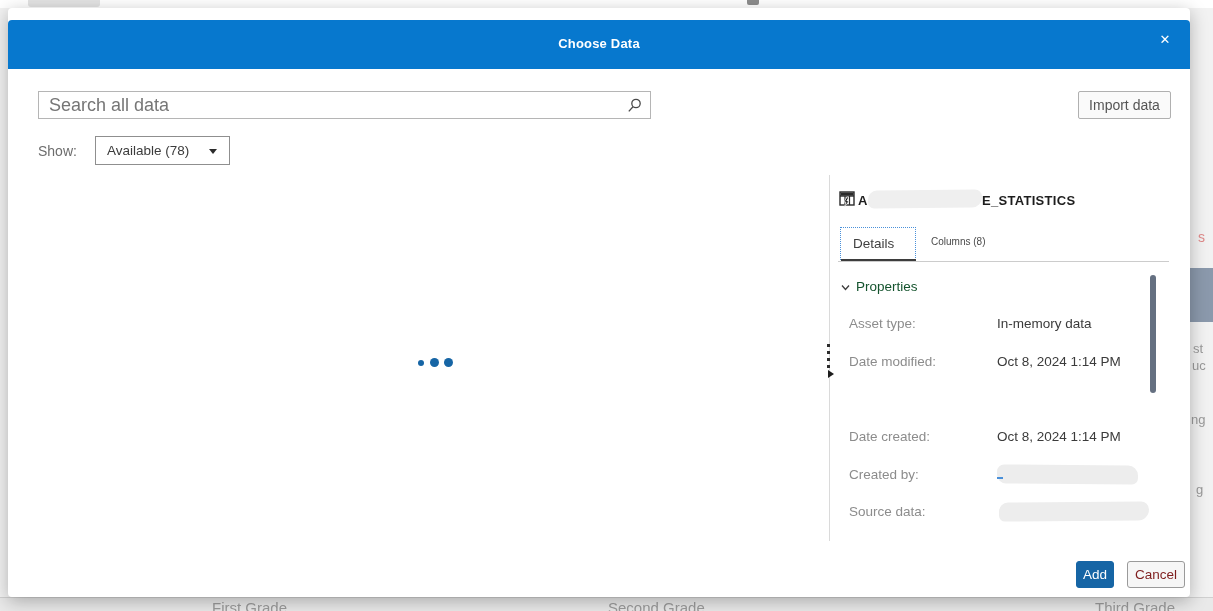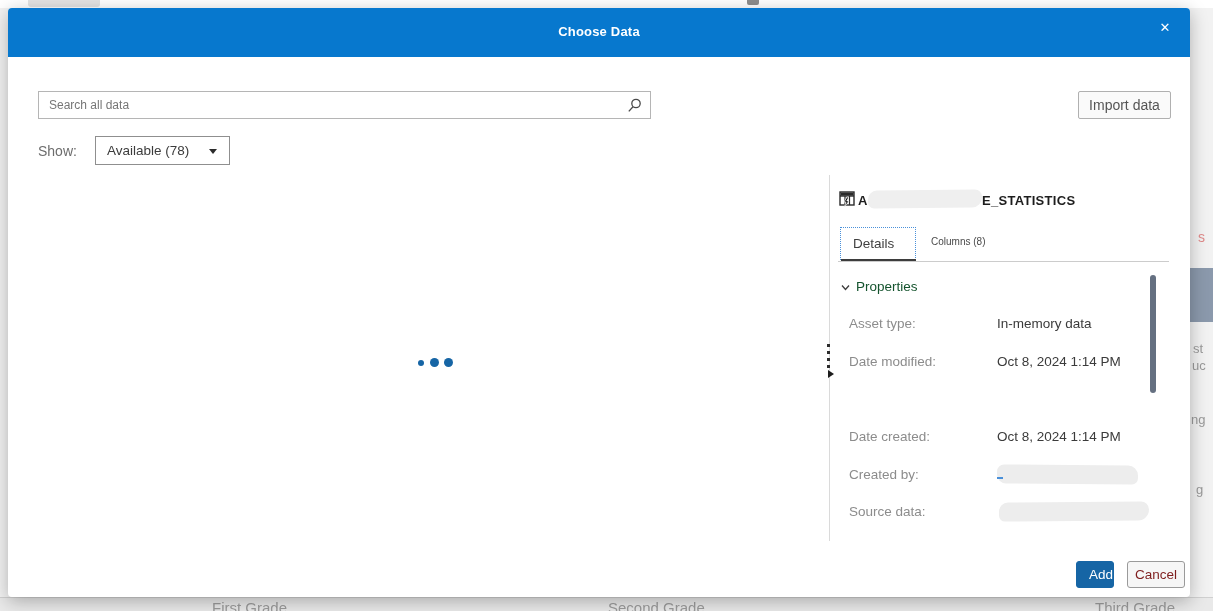--- a/index.html
+++ b/index.html
@@ -14,32 +14,32 @@
   .bg-topmark { left:747px; top:0; width:12px; height:5px; background:#8d8d8d; border-radius:0 0 2px 2px; }
   .bg-bottomstrip { left:0; top:597px; width:1213px; height:14px; background:#e9e9e9; border-top:1px solid #d0d0d0; }
   .bg-grade { top:599px; color:#9b9b9b; font-size:15px; white-space:nowrap; }
   .bg-right-frag { color:#9a9a9a; font-size:13px; }
   .bg-right-red { left:1198px; top:229px; color:#e08a8a; font-size:14px; }
   .bg-right-block { left:1190px; top:268px; width:23px; height:54px; background:#8b99ac; }
 
   
   .dialog { left:8px; top:8px; width:1182px; height:589px; background:#ffffff;
     border-radius:4px; box-shadow:0 4px 18px rgba(0,0,0,.28); }
-  .dlg-header { left:0; top:0; width:1182px; height:49px; background:#0778ce;
+  .dlg-header { left:0; top:12px; width:1182px; height:49px; background:#0778ce;
     border-radius:4px 4px 0 0; }
   .dlg-title { width:100%; top:16px; text-align:center; color:#ffffff;
     font-size:13px; font-weight:bold; letter-spacing:.2px; }
   .dlg-close { right:12px; top:7px; width:26px; height:26px; color:#ffffff;
     font-size:13px; line-height:26px; text-align:center; cursor:pointer; }
 
   
   .search-box { left:30px; top:83px; width:613px; height:28px; border:1px solid #b5b5b5;
     background:#fff; }
   .search-input { left:10px; top:0; width:570px; height:26px; border:none; outline:none;
-    font-size:12px; color:#444; background:transparent;
+    font-size:18px; color:#444; background:transparent;
     font-family:"Liberation Sans", sans-serif; }
   .search-input::placeholder { color:#767676; opacity:1; }
   .search-icon { right:8px; top:6px; width:15px; height:15px; }
   .import-btn { left:1070px; top:83px; width:93px; height:28px; background:#fafafa;
     border:1px solid #b0b0b0; border-radius:2px; font-size:14px; color:#555;
     text-align:center; line-height:26px; cursor:pointer; }
 
   
   .show-label { left:30px; top:135px; font-size:14px; color:#6d6d6d; }
   .show-select { left:87px; top:128px; width:135px; height:29px; background:#fff;
@@ -93,21 +93,21 @@
   .blob-created  { left:148px; width:141px; height:19px; border-radius:7px 10px 6px 9px; transform:rotate(.5deg); }
   .blob-created-dash { position:absolute; left:148px; top:10px; width:6px; height:2px; background:#4a90d9; }
   .blob-source   { left:150px; width:150px; height:19px; border-radius:9px 8px 11px 6px; transform:rotate(-.5deg); }
 
   .panel-scrollbar { left:1142px; top:267px; width:6px; height:118px; background:#64708130;
     background:#657081; border-radius:3px; cursor:pointer; }
 
   
   .add-btn { left:1068px; top:553px; width:38px; height:27px; background:#1665a5;
     border:1px solid #1665a5; border-radius:3px; color:#ffffff; font-size:13.5px;
-    text-align:right; line-height:25px; cursor:pointer; }
+    text-align:center; line-height:25px; cursor:pointer; }
   .cancel-btn { left:1119px; top:553px; width:58px; height:27px; background:#f6f6f6;
     border:1px solid #9a9a9a; border-radius:3px; color:#7f1d1d; font-size:13.5px;
     text-align:center; line-height:25px; cursor:pointer; }
 </style>
 </head>
 <body>
 
 <div id="stage">
 
   <div class="abs bg-topstrip"></div>

